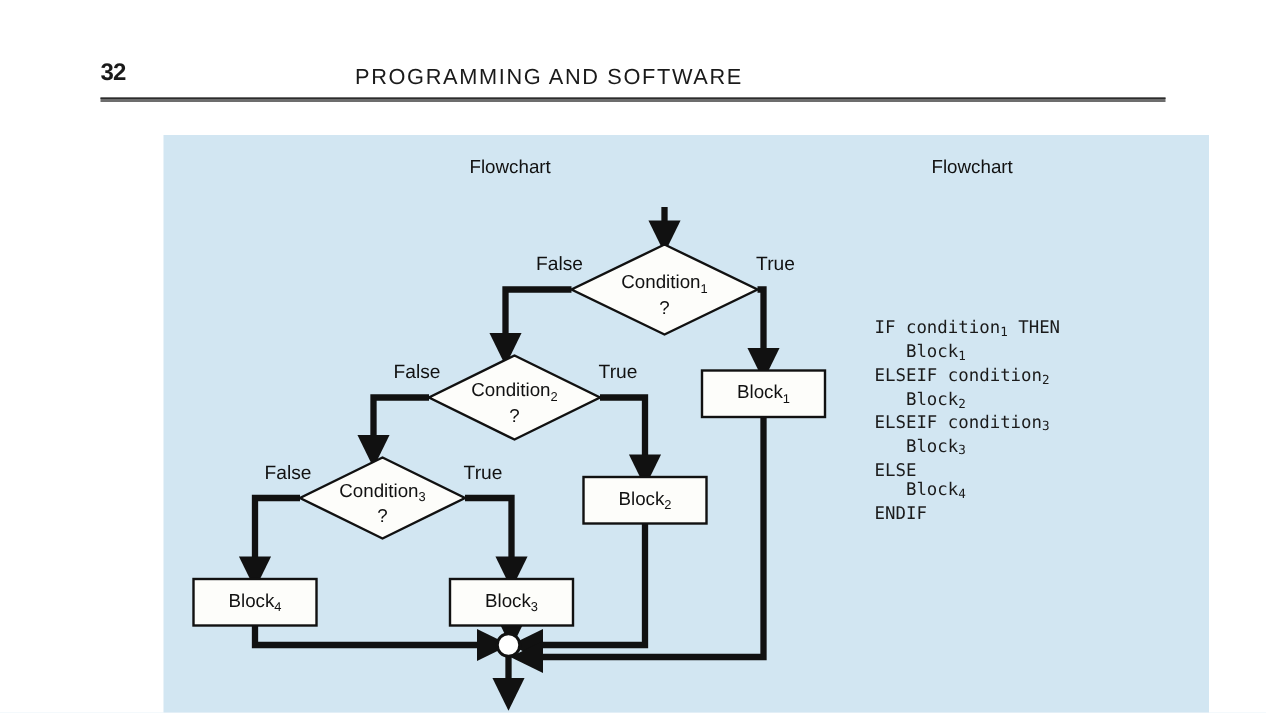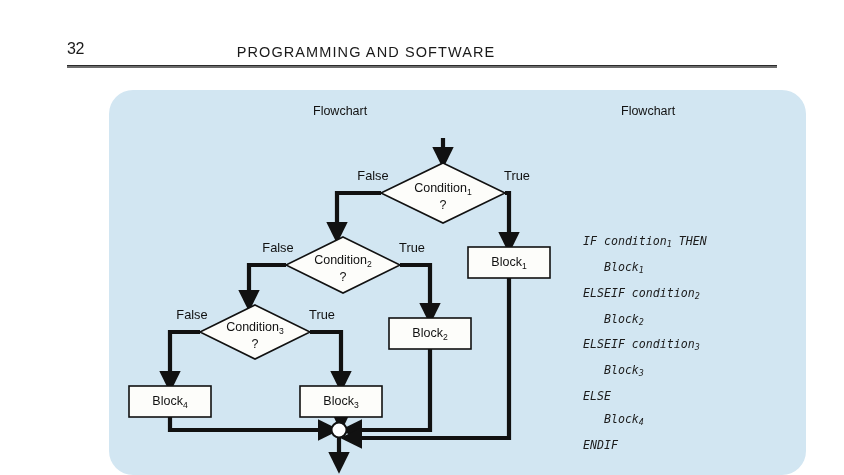--- a/index.html
+++ b/index.html
@@ -21,21 +21,21 @@
     left: 0;
     top: 0;
     width: 844px;
     height: 90px;
   }
   #page-number {
     position: absolute;
     left: 67px;
     top: 40px;
     font-family: "Liberation Sans", sans-serif;
-    font-weight: normal;
+    font-weight: bold;
     font-size: 16px;
     color: #1a1a1a;
     letter-spacing: -0.5px;
   }
   #running-head {
     position: absolute;
     left: 0;
     top: 44px;
     width: 732px;
     text-align: center;
@@ -55,42 +55,40 @@
   }
 
   
   #figure-panel {
     position: absolute;
     left: 109px;
     top: 90px;
     width: 697px;
     height: 385px;
     background: #d2e6f2;
-    border-radius: 24px;
   }
 
   .col-heading {
     position: absolute;
     font-family: "Liberation Sans", sans-serif;
     font-size: 12.5px;
     color: #111111;
     white-space: nowrap;
   }
   #flowchart-heading { left: 204px; top: 14px; }
   #pseudocode-heading { left: 512px; top: 14px; }
 
   
   #pseudocode-block {
     position: absolute;
     left: 474px;
-    top: 140px;
+    top: 122px;
     font-family: "DejaVu Sans Mono", "Liberation Mono", monospace;
-    font-style: italic;
     font-size: 11.6px;
-    line-height: 23px;
+    line-height: 13px;
     color: #1b1b1b;
     white-space: pre;
   }
   .pc-line { white-space: pre; }
   .pc-line sub {
     font-size: 8.4px;
     vertical-align: -0.22em;
   }
 
   

